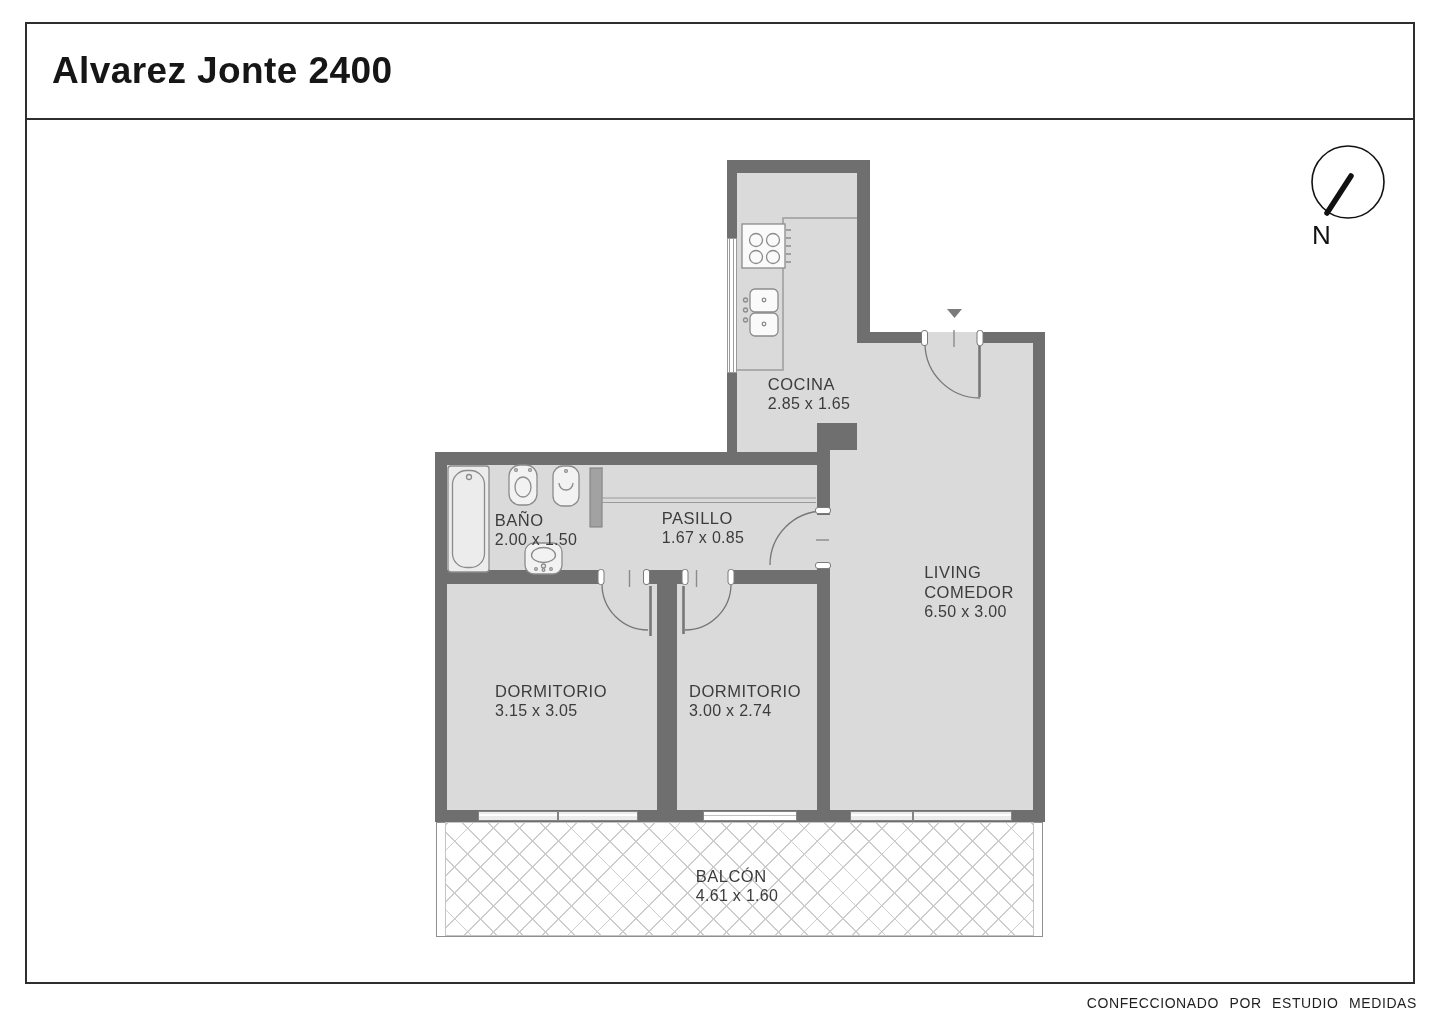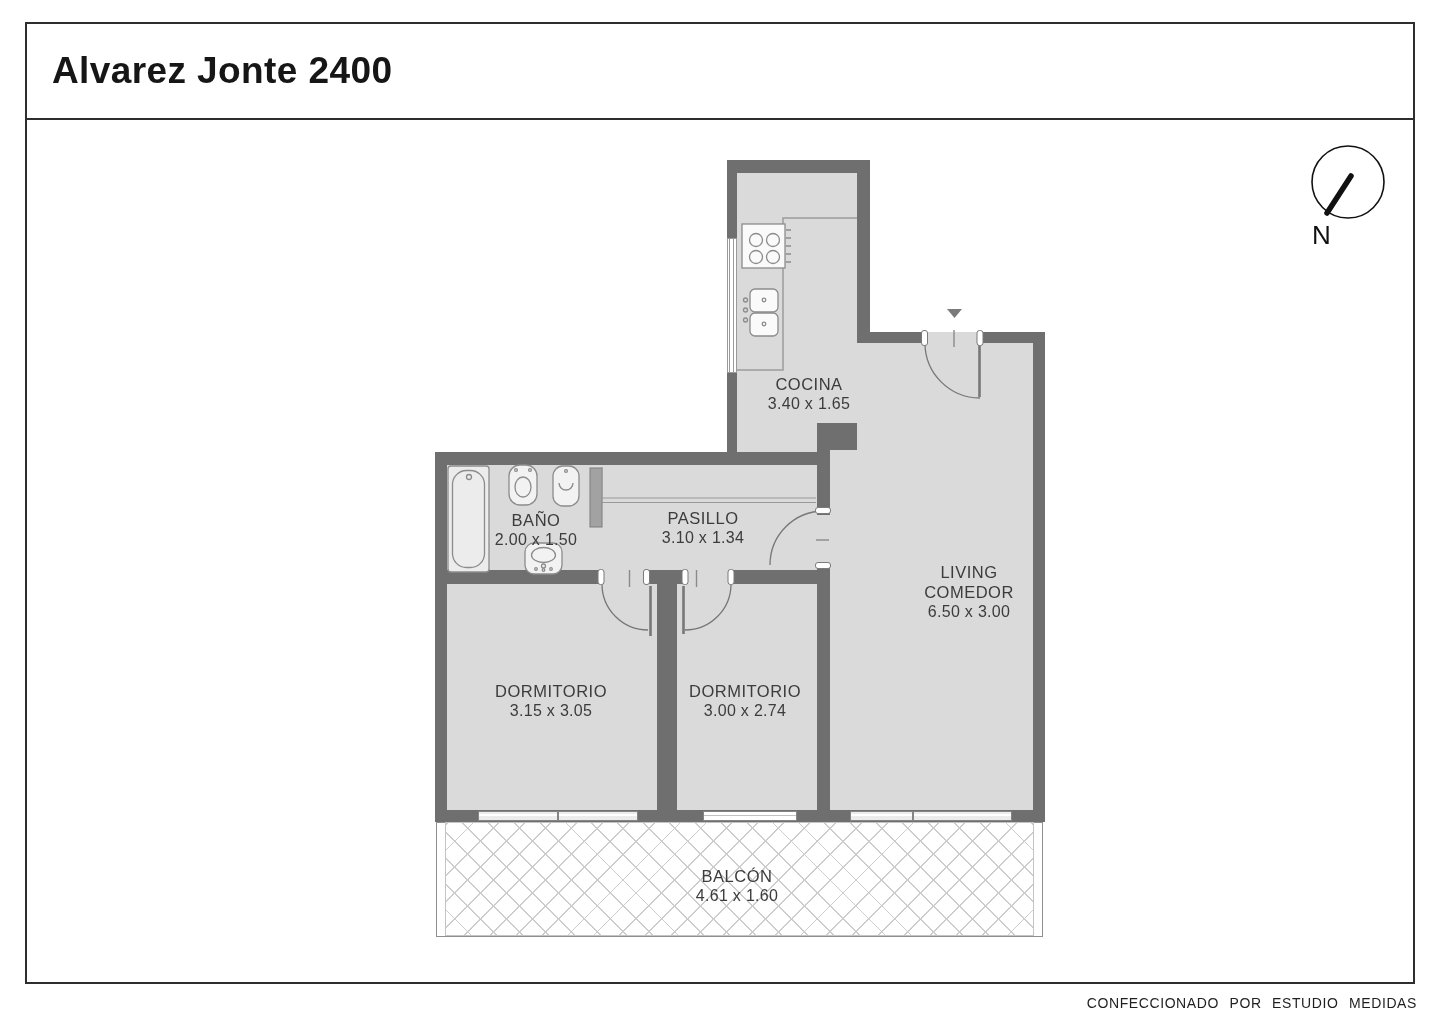--- a/index.html
+++ b/index.html
@@ -19,21 +19,21 @@
   .win-v{position:absolute;width:10px;z-index:4;border:1px solid #9a9a9a;box-sizing:border-box;
          background:linear-gradient(90deg,#fff 0 1.5px,#9a9a9a 1.5px 2.5px,#fff 2.5px 5.5px,#9a9a9a 5.5px 6.5px,#fff 6.5px 100%);}
   .balcony-outline{position:absolute;left:436px;top:822px;width:607px;height:115px;z-index:1;
                    border:1.5px solid #8f8f8f;box-sizing:border-box;background:#fff;}
   .balcony-hatch{position:absolute;left:445px;top:822px;width:589px;height:114px;z-index:2;
                  border:1px solid #c4c4c4;box-sizing:border-box;background-color:#fff;
                  background-image:repeating-linear-gradient(45deg,transparent 0 17px,#cdcdcd 17px 18.3px),
                                   repeating-linear-gradient(-45deg,transparent 0 17px,#cdcdcd 17px 18.3px);}
   .overlay{position:absolute;left:0;top:0;z-index:6;pointer-events:none;}
   
-  .room-label{position:absolute;transform:translateX(-50%);text-align:center;color:#3c3c3c;
+  .room-label{position:absolute;transform:translateX(-50%);color:#3c3c3c;
               z-index:7;white-space:nowrap;line-height:1.22;}
   .rname{font-size:16.5px;letter-spacing:.5px;}
   .rdims{font-size:16px;letter-spacing:.3px;}
   .north-label{position:absolute;left:1312px;top:220px;font-size:26px;color:#111;z-index:7;}
   .footer{position:absolute;top:995px;font-size:14px;color:#1f1f1f;letter-spacing:.6px;
           word-spacing:6px;white-space:nowrap;z-index:7;}
   .footer.left{left:25px;}
   .footer.right{right:23px;}
 </style>
 </head>
@@ -174,29 +174,29 @@
     </g>
 
     <g>
       <circle cx="1348" cy="182" r="36" fill="none" stroke="#111" stroke-width="1.6"></circle>
       <line x1="1327" y1="213" x2="1351" y2="176" stroke="#111" stroke-width="5.5" stroke-linecap="round"></line>
     </g>
   </svg>
 
   <div class="room-label" style="left:809px;top:374px">
     <div class="rname">COCINA</div>
-    <div class="rdims">3.40 x 1.65</div>
+    <div class="rdims">2.85 x 1.65</div>
   </div>
   <div class="room-label" style="left:536px;top:510px">
     <div class="rname">BAÑO</div>
     <div class="rdims">2.00 x 1.50</div>
   </div>
   <div class="room-label" style="left:703px;top:508px">
     <div class="rname">PASILLO</div>
-    <div class="rdims">3.10 x 1.34</div>
+    <div class="rdims">1.67 x 0.85</div>
   </div>
   <div class="room-label" style="left:969px;top:562px">
     <div class="rname">LIVING</div>
     <div class="rname">COMEDOR</div>
     <div class="rdims">6.50 x 3.00</div>
   </div>
   <div class="room-label" style="left:551px;top:681px">
     <div class="rname">DORMITORIO</div>
     <div class="rdims">3.15 x 3.05</div>
   </div>

